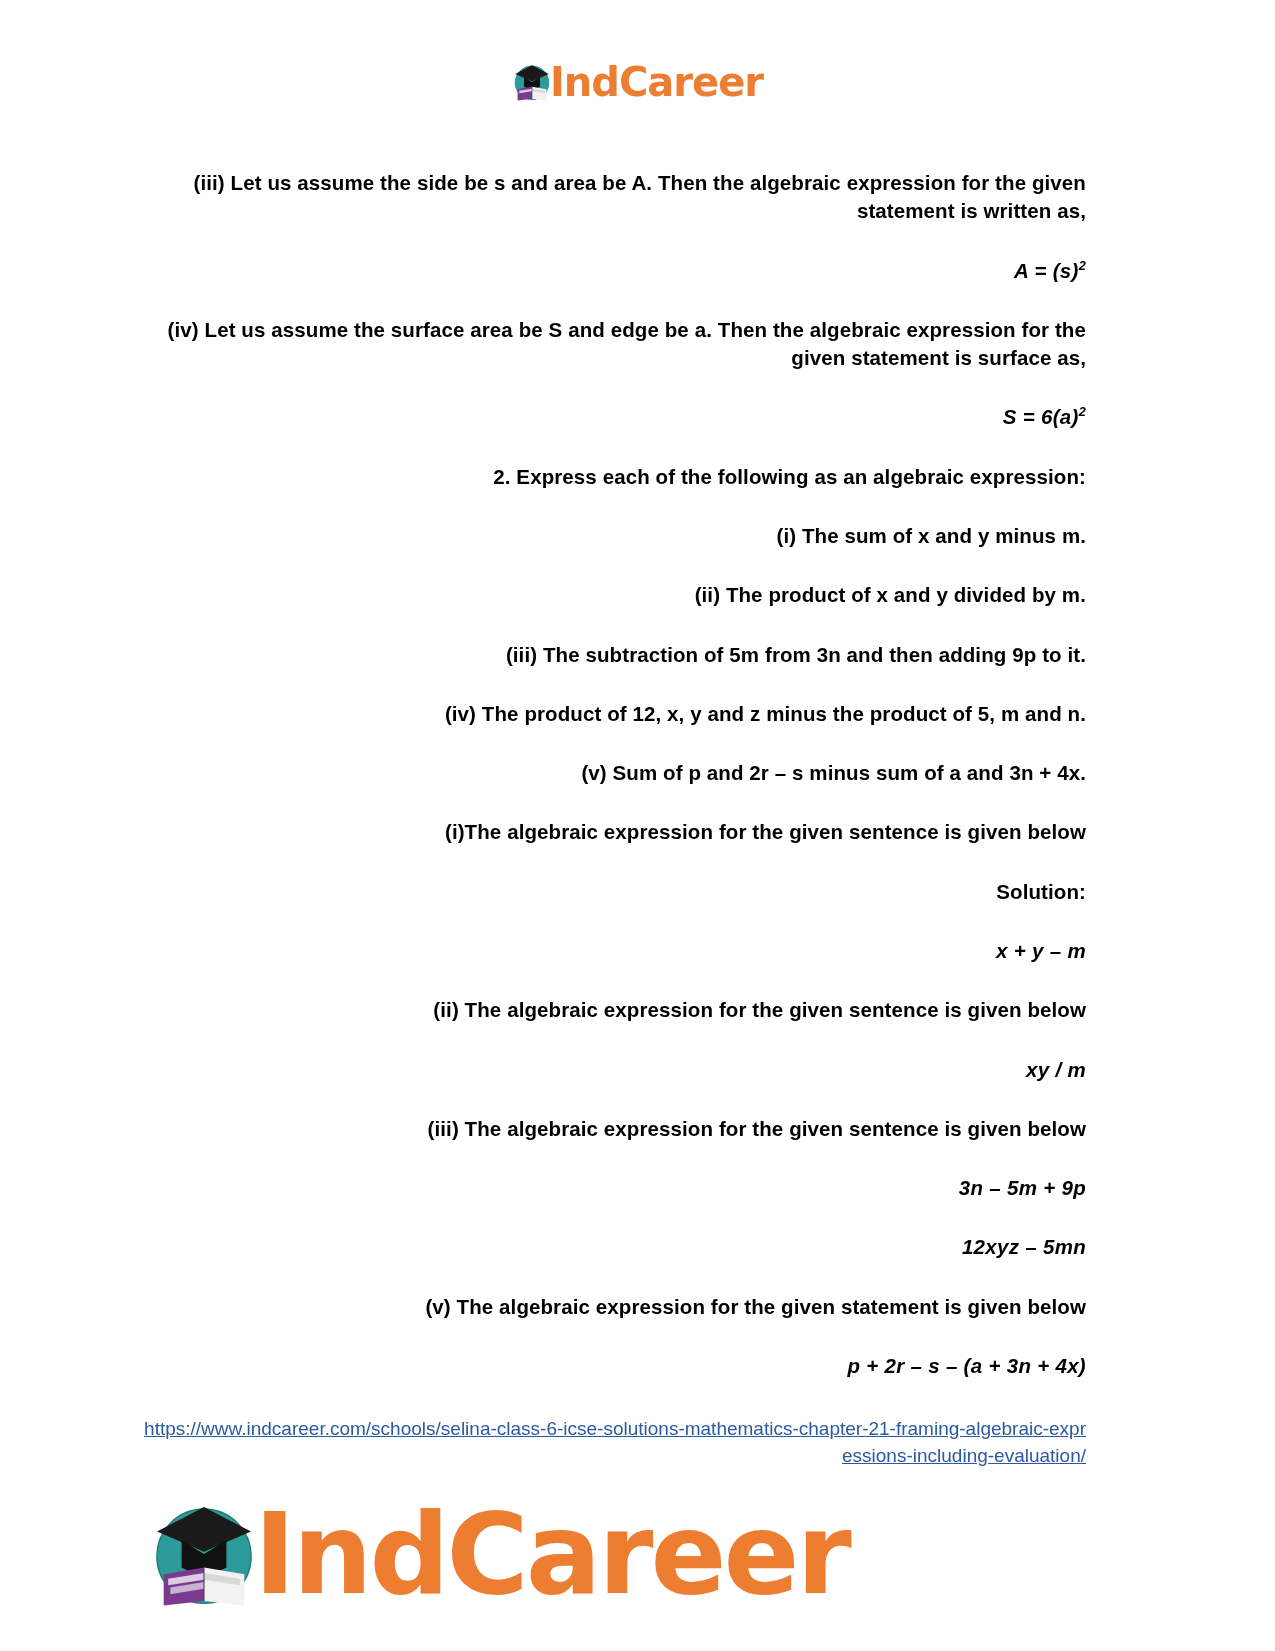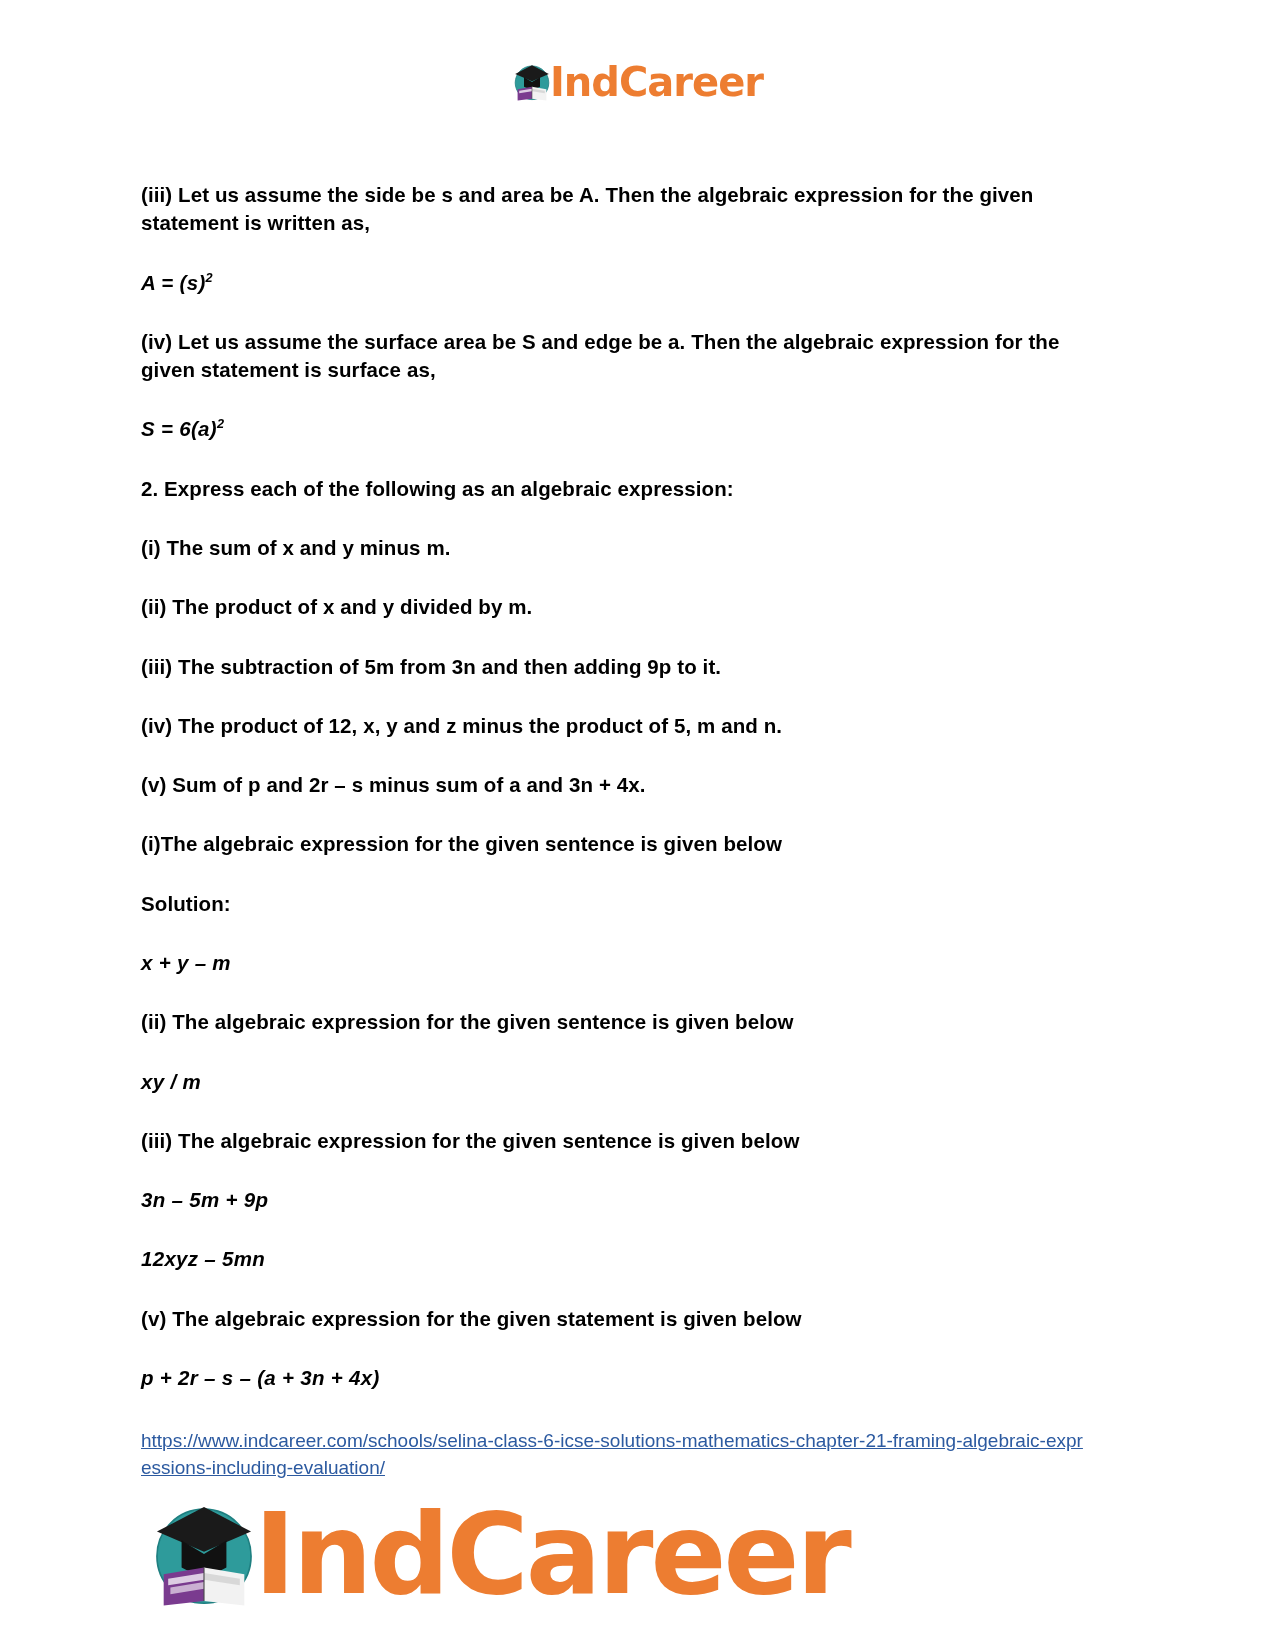--- a/index.html
+++ b/index.html
@@ -14,20 +14,21 @@
     color: #000000;
     position: relative;
     overflow: hidden;
   }
   .page {
     width: 1275px;
     height: 1651px;
     position: relative;
     background: #ffffff;
     box-sizing: border-box;
+    text-align: right;
   }
 
   
   .header {
     width: 100%;
     padding-top: 62px;
     display: flex;
     justify-content: center;
     align-items: center;
   }
@@ -65,21 +66,21 @@
   .content {
     position: absolute;
     left: 141px;
     top: 165px;
     width: 945px;
   }
   .para {
     font-size: 20.5px;
     font-weight: bold;
     line-height: 1.38;
-    margin: 16px 0 31px 0;
+    margin: 4px 0 31px 0;
     color: #000000;
     letter-spacing: 0.1px;
   }
   .para.expr {
     letter-spacing: 0.3px;
     font-style: italic;
   }
   .para sup {
     font-size: 0.62em;
     vertical-align: super;

